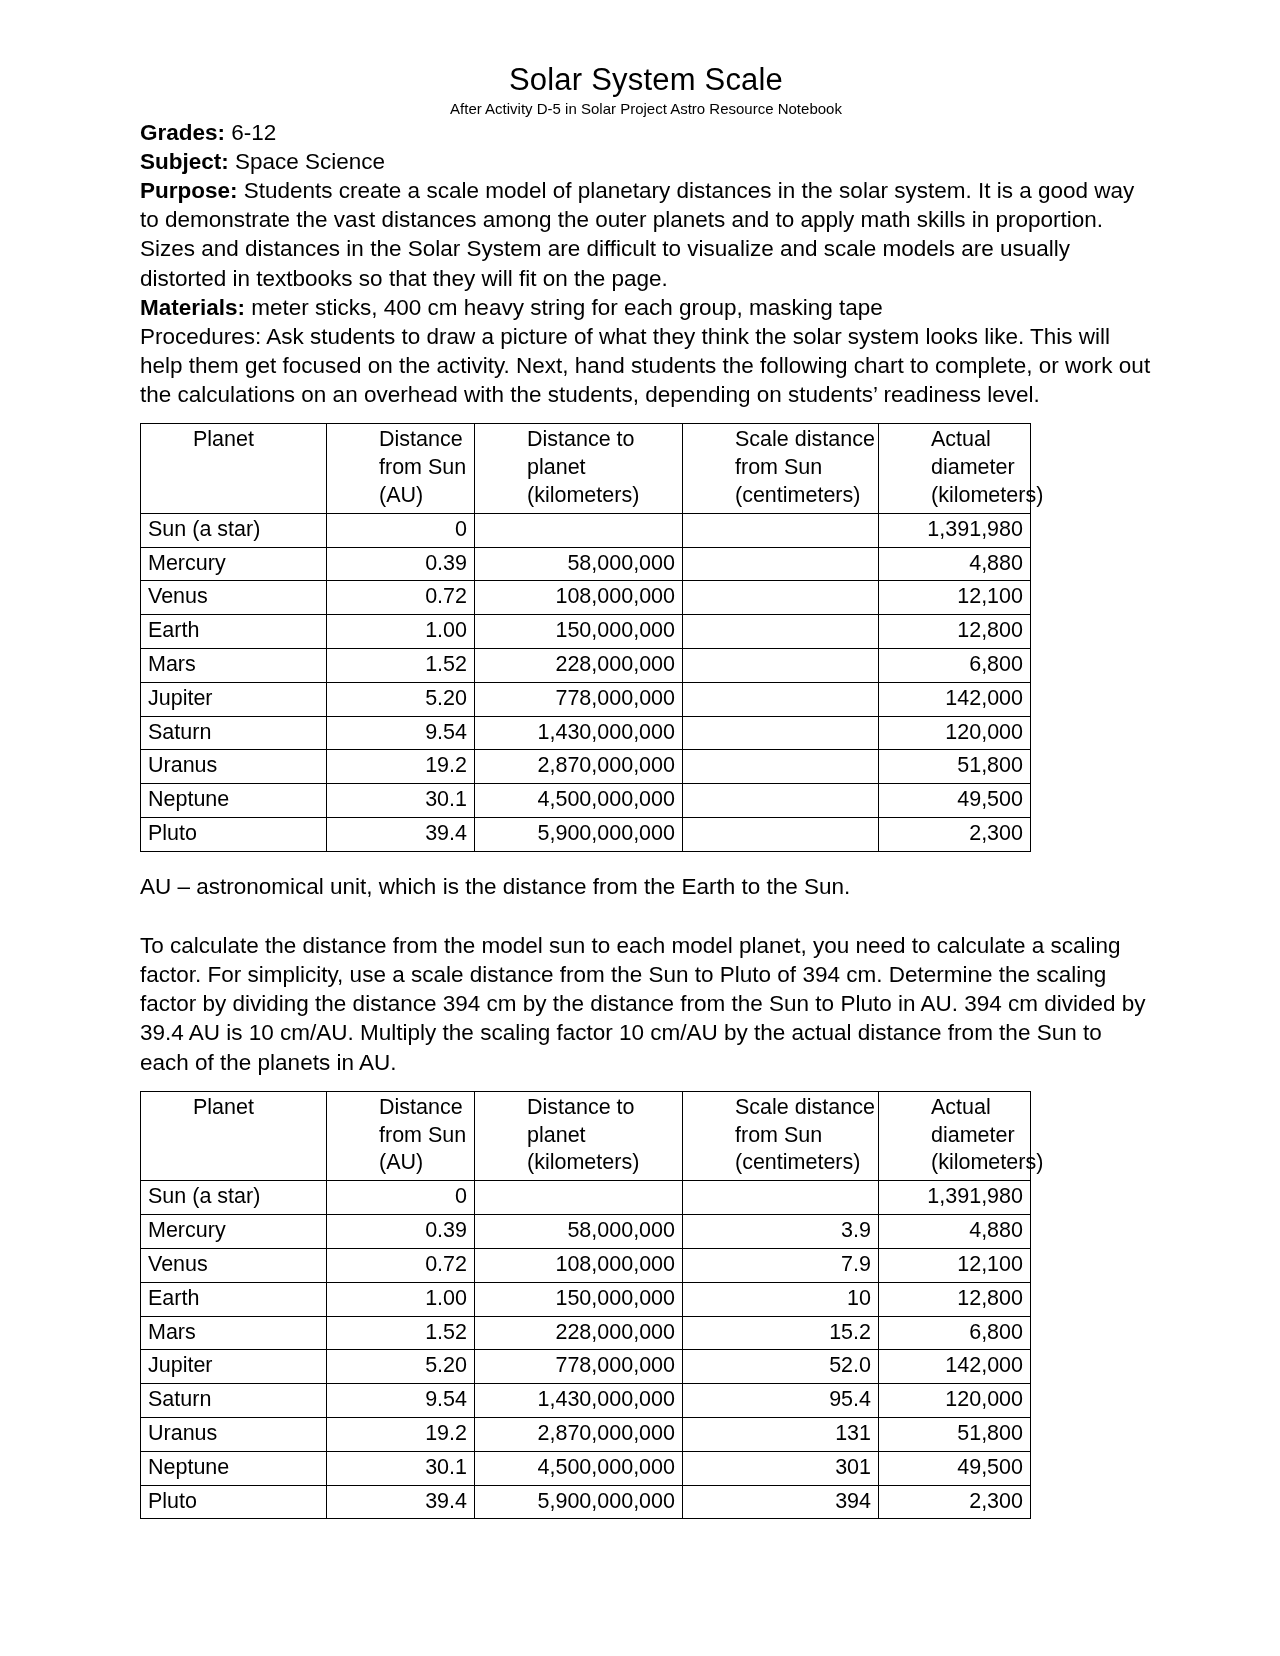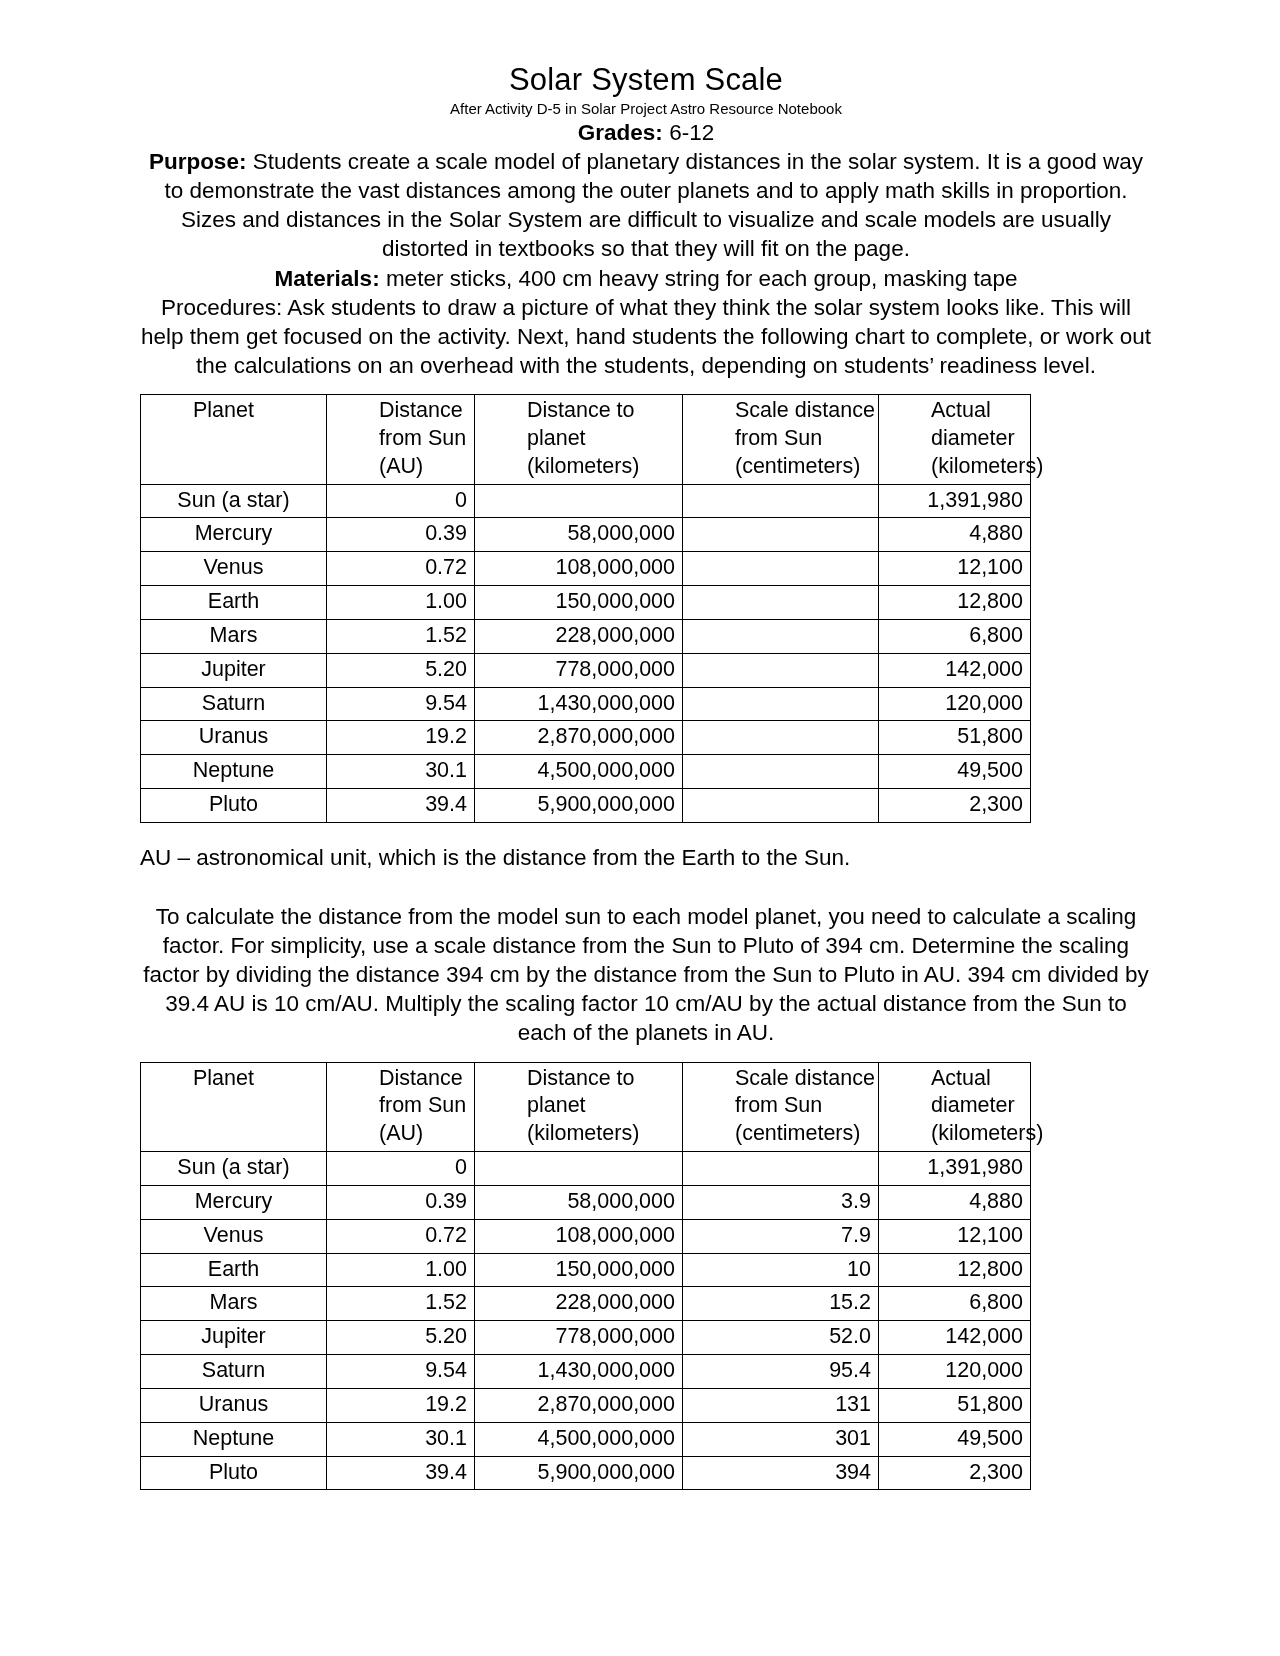--- a/index.html
+++ b/index.html
@@ -33,21 +33,21 @@
   .doc-subtitle {
     text-align: center;
     font-size: 15px;
     line-height: 1.2;
     margin: 0 0 0 0;
   }
   .para {
     font-size: 22.5px;
     line-height: 1.295;
     margin: 0;
-    text-align: center;
+    text-align: left;
   }
   .para b { font-weight: bold; }
 
   table.grid {
     border-collapse: collapse;
     margin: 14px 0 0 0;
     table-layout: fixed;
     width: 890px;
     font-size: 21.5px;
   }
@@ -64,41 +64,42 @@
     text-align: left;
     vertical-align: top;
   }
   .col-planet   { width: 186px; }
   .col-au       { width: 148px; }
   .col-km       { width: 208px; }
   .col-scale    { width: 196px; }
   .col-diam     { width: 152px; }
 
   td.num { text-align: right; }
-  td.name { text-align: center; }
+  td.name { text-align: left; }
 
   .hdr-line { display: block; white-space: nowrap; margin-left: 45px; }
 
   .note {
     font-size: 22.5px;
     line-height: 1.295;
     margin: 20px 0 0 0;
   }
   .gap-1 { height: 30px; }
 </style>
 </head>
 <body>
 
 <div class="page">
 
   <h1 class="doc-title">Solar System Scale</h1>
   <div class="doc-subtitle">After Activity D-5 in Solar Project Astro Resource Notebook</div>
 
   <p class="para"><b>Grades:</b><span> 6-12</span></p>
 
+  <p class="para"><b>Subject:</b><span> Space Science</span></p>
 
   <p class="para"><b>Purpose:</b><span> Students create a scale model of planetary distances in the solar system.  It is a good way to demonstrate the vast distances among the outer planets and to apply math skills in proportion. Sizes and distances in the Solar System are difficult to visualize and scale models are usually distorted in textbooks so that they will fit on the page.</span></p>
 
   <p class="para"><b>Materials:</b><span> meter sticks, 400 cm heavy string for each group, masking tape</span></p>
 
   <p class="para">Procedures: Ask students to draw a picture of what they think the solar system looks like. This will help them get focused on the activity. Next, hand students the following chart to complete, or work out the calculations on an overhead with the students, depending on students’ readiness level.</p>
 
   <table class="grid">
     <colgroup>
       <col class="col-planet">

